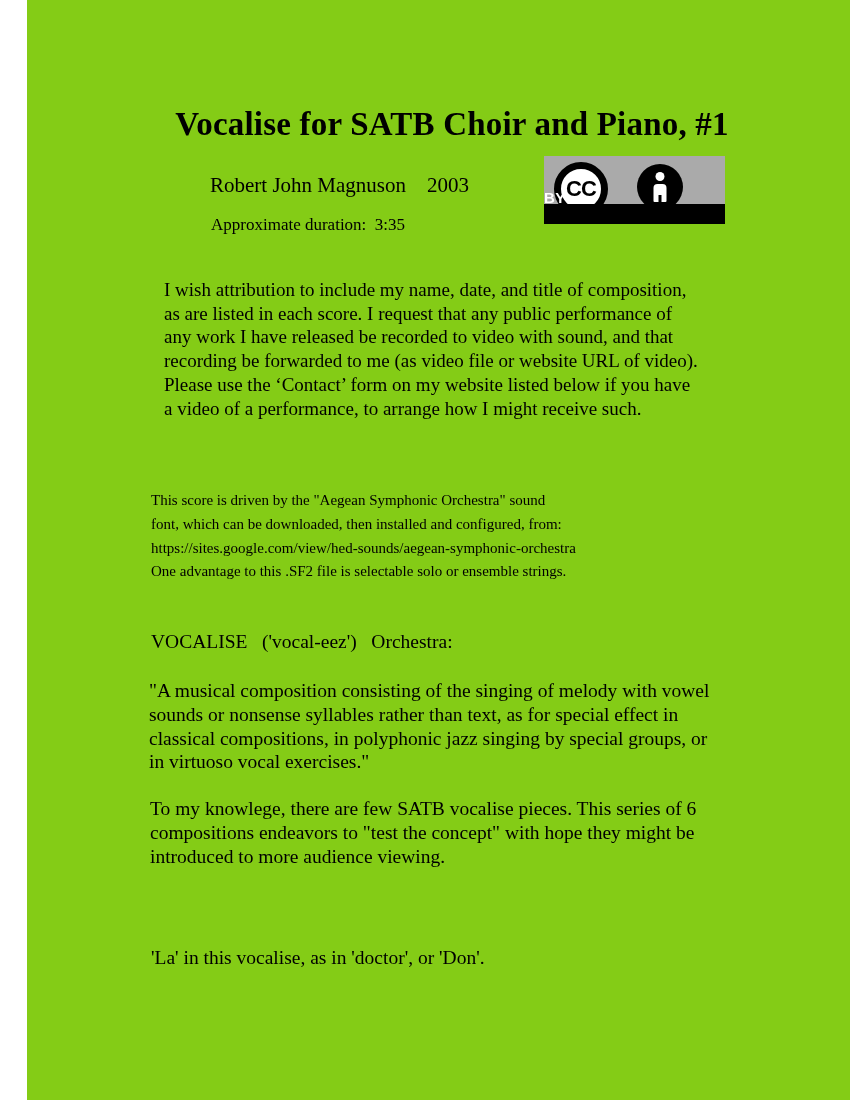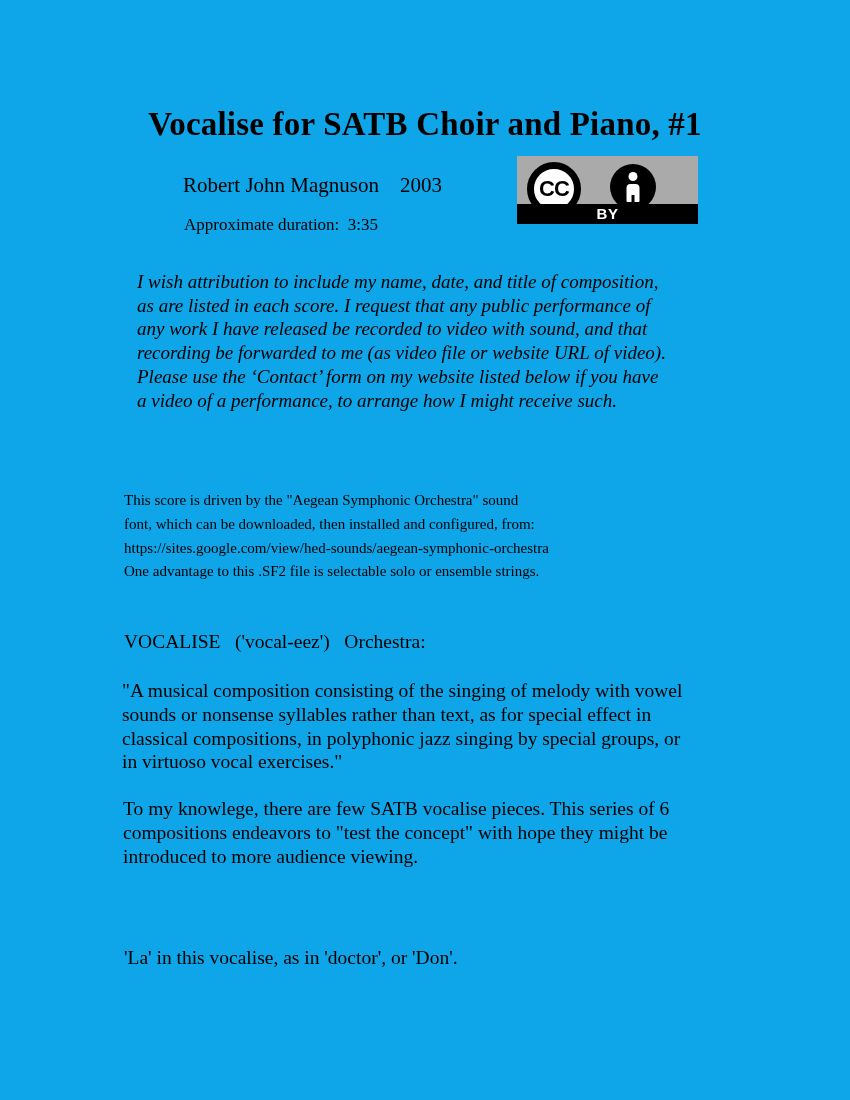--- a/index.html
+++ b/index.html
@@ -12,21 +12,22 @@
     height: 1100px;
     position: relative;
     font-family: "Liberation Serif", "DejaVu Serif", serif;
     color: #000000;
     overflow: hidden;
   }
 
   .page {
     position: absolute;
     inset: 0;
-    background: #0ea5e9;
+    background: #84cc16;
+    margin-left: 27px;
   }
 
   
   .doc-title {
     position: absolute;
     left: 0;
     top: 82px;
     width: 850px;
     text-align: center;
     font-size: 33px;
@@ -67,25 +68,24 @@
     position: absolute;
     left: 0;
     bottom: 0;
     width: 181px;
     height: 20px;
     background: #000000;
   }
   .cc-badge .bar-label {
     position: absolute;
     left: 0;
-    bottom: 0;
+    bottom: 16px;
     width: 181px;
     height: 20px;
     line-height: 20px;
-    text-align: center;
     color: #ffffff;
     font-family: "Liberation Sans", sans-serif;
     font-weight: bold;
     font-size: 15px;
     letter-spacing: 0.5px;
   }
   .cc-circle {
     position: absolute;
     left: 10px;
     top: 6px;
@@ -146,26 +146,25 @@
     transform: translateX(-50%);
     width: 3px;
     height: 7px;
     background: #000000;
   }
 
   
   .attribution {
     position: absolute;
     left: 137px;
-    top: 270px;
+    top: 278px;
     width: 640px;
     font-size: 19px;
     line-height: 23.7px;
     white-space: pre-line;
-    font-style: italic;
   }
 
   .soundfont {
     position: absolute;
     left: 124px;
     top: 489px;
     width: 670px;
     font-size: 15px;
     line-height: 23.8px;
     white-space: pre-line;

